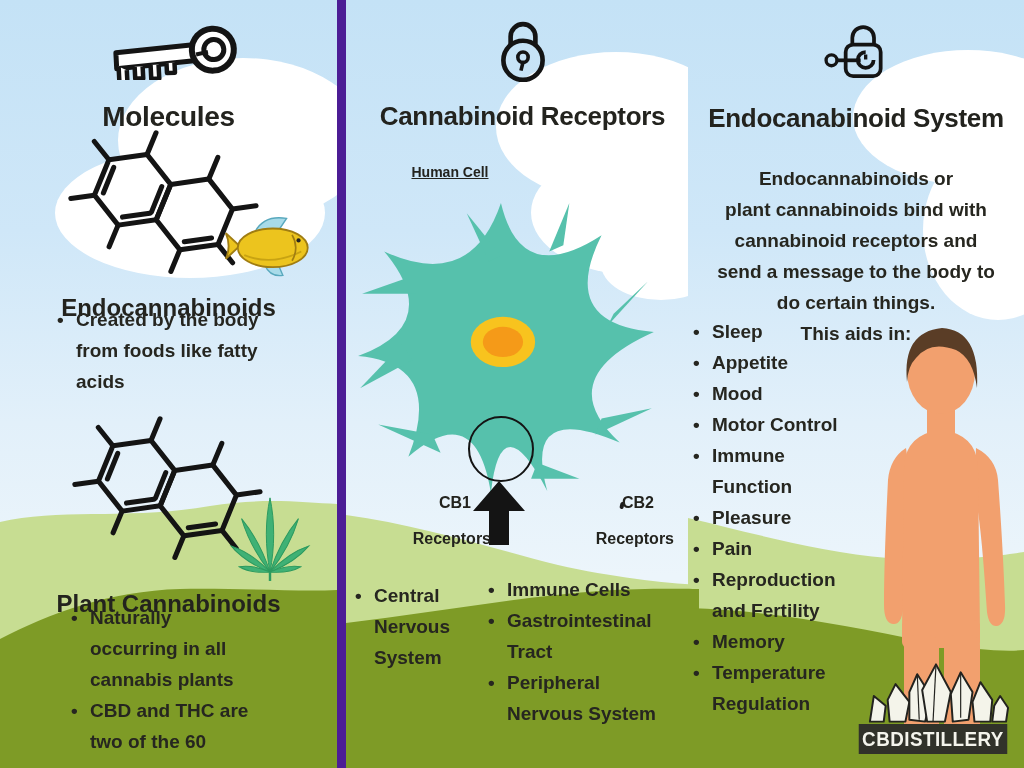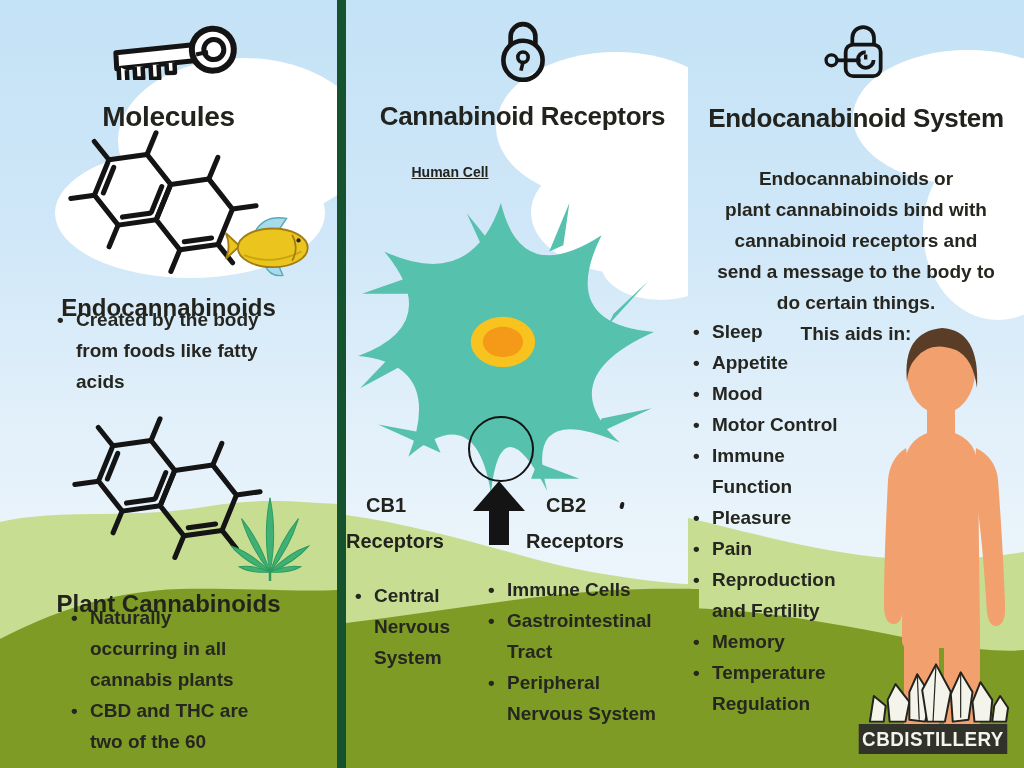--- a/index.html
+++ b/index.html
@@ -1,32 +1,32 @@
 <!DOCTYPE html>
 <html><head>
 <meta charset="utf-8">
 <style>
   html,body{margin:0;padding:0;background:#ffffff;}
-  #stage{position:relative;width:1024px;height:768px;overflow:hidden;background:#14532d;
+  #stage{position:relative;width:1024px;height:768px;overflow:hidden;background:#4c1d95;
          font-family:"Liberation Sans", sans-serif;font-weight:700;color:#262620;}
   .panel{position:absolute;top:0;height:768px;overflow:hidden;
          background:linear-gradient(180deg,#c4e2f6 0%,#cfe7f8 30%,#e2f0fa 55%,#ecf5fb 75%);}
   #panel-molecules{left:0;width:337px;}
   #panel-receptors{left:346px;width:333px;padding-left:20px;}
   #panel-system{left:688px;width:336px;}
   .cloud{position:absolute;background:#ffffff;border-radius:50%;}
   .hill{position:absolute;left:0;width:100%;}
   .title{position:absolute;left:0;width:100%;text-align:center;font-size:26px;
          letter-spacing:-0.3px;color:#23231e;z-index:6;}
   .heading{position:absolute;left:0;width:100%;text-align:center;font-size:24px;color:#23231e;z-index:6;}
   .label{position:absolute;font-size:14px;color:#23231e;z-index:6;text-decoration:underline;}
   ul.blist{position:absolute;margin:0;list-style:none;z-index:7;font-size:19px;}
   ul.blist li{white-space:pre-line;position:relative;line-height:31px;}
   ul.blist li::before{content:"\2022";position:absolute;left:-19px;top:0;}
-  .cbtitle{position:absolute;text-align:left;font-size:20px;color:#23231e;z-index:6;}
+  .cbtitle{position:absolute;text-align:right;font-size:16px;color:#23231e;z-index:6;}
   .para{position:absolute;left:0;width:100%;text-align:center;font-size:19px;line-height:31px;
         white-space:pre-line;color:#26261f;z-index:6;}
   .icon{position:absolute;z-index:6;}
   .art{position:absolute;z-index:5;}
   .circle-outline{position:absolute;width:62px;height:62px;border:2.5px solid #141414;
         border-radius:50%;z-index:6;background:transparent;}
   .stray{position:absolute;width:4px;height:7px;background:#1c1c1c;border-radius:2px;
         transform:rotate(14deg);z-index:6;}
   #figure-svg{position:absolute;z-index:4;}
   #benefits-list{z-index:5;}

